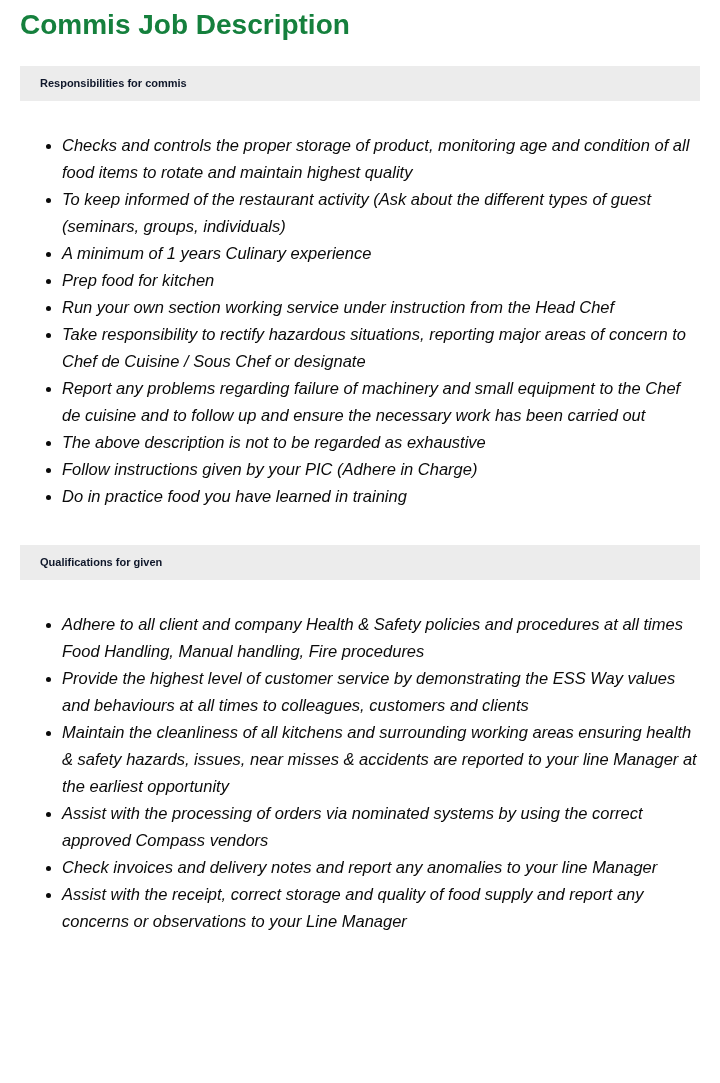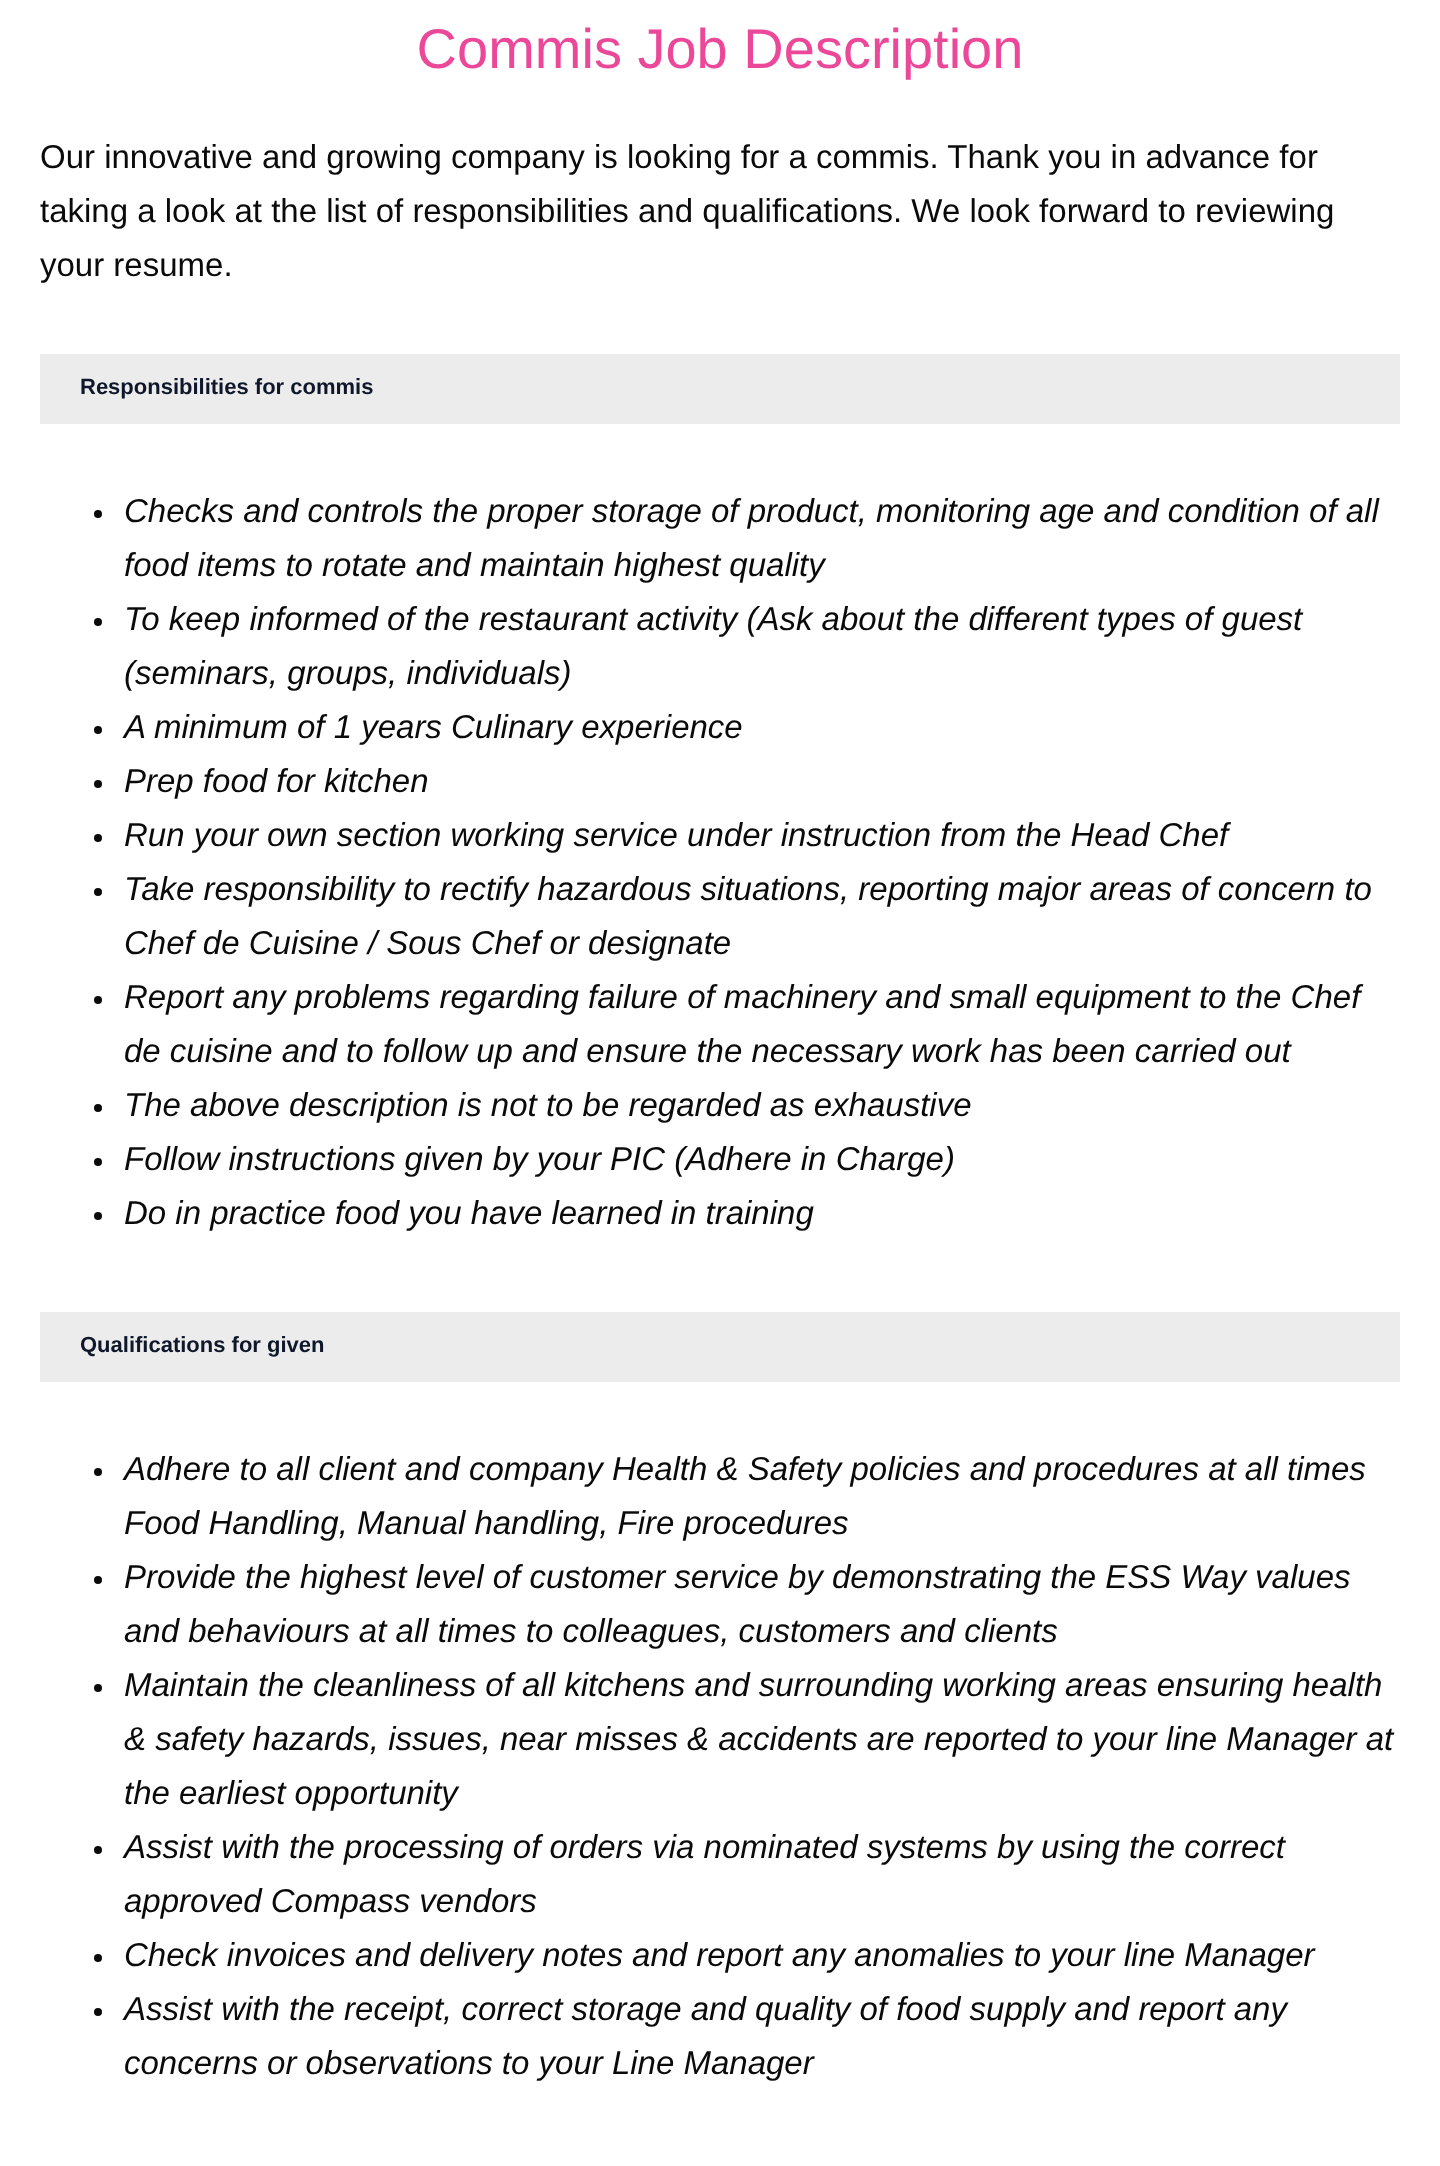--- a/index.html
+++ b/index.html
@@ -11,26 +11,26 @@
   }
   .page {
     width: 720px;
     min-height: 1083px;
     box-sizing: border-box;
     padding: 6px 20px 20px 20px;
     background: #ffffff;
   }
   h1.doc-title {
     margin: 2px 0 24px 0;
-    text-align: center;
+    text-align: left;
     font-size: 28px;
     line-height: 1.2;
-    font-weight: 400;
+    font-weight: 700;
     letter-spacing: 0;
-    color: #ec4899;
+    color: #15803d;
   }
   p.intro {
     margin: 0 0 30px 0;
     font-size: 16.5px;
     line-height: 27px;
     color: #0a0a0a;
   }
   .section-bar {
     background: #ececec;
     padding: 11px 20px;
@@ -57,21 +57,20 @@
     font-size: 15px;
   }
 </style>
 </head>
 <body>
 
 <main class="page">
 
   <h1 class="doc-title">Commis Job Description</h1>
 
-  <p class="intro">Our innovative and growing company is looking for a commis. Thank you in advance for taking a look at the list of responsibilities and qualifications. We look forward to reviewing your resume.</p>
 
   <div class="section-bar">Responsibilities for commis</div>
 
   <ul class="bullet-list">
     <li>Checks and controls the proper storage of product, monitoring age and condition of all food items to rotate and maintain highest quality</li>
     <li>To keep informed of the restaurant activity (Ask about the different types of guest (seminars, groups, individuals)</li>
     <li>A minimum of 1 years Culinary experience</li>
     <li>Prep food for kitchen</li>
     <li>Run your own section working service under instruction from the Head Chef</li>
     <li>Take responsibility to rectify hazardous situations, reporting major areas of concern to Chef de Cuisine / Sous Chef or designate</li>

